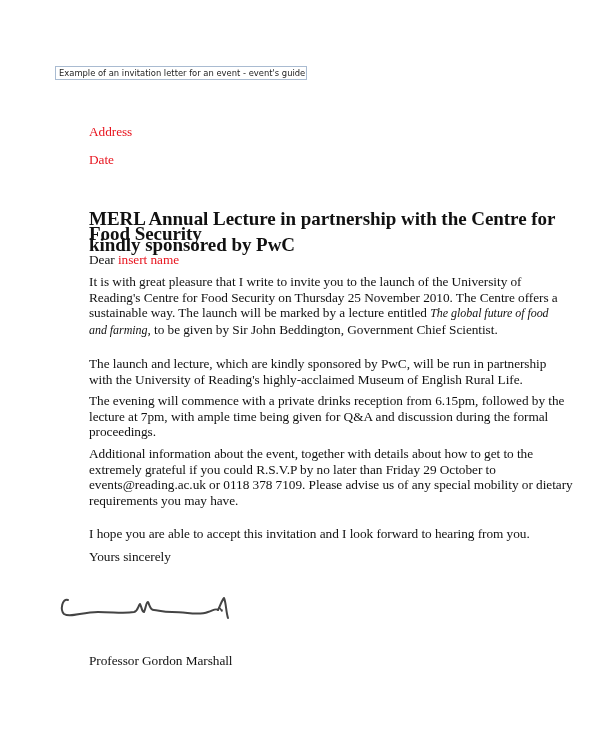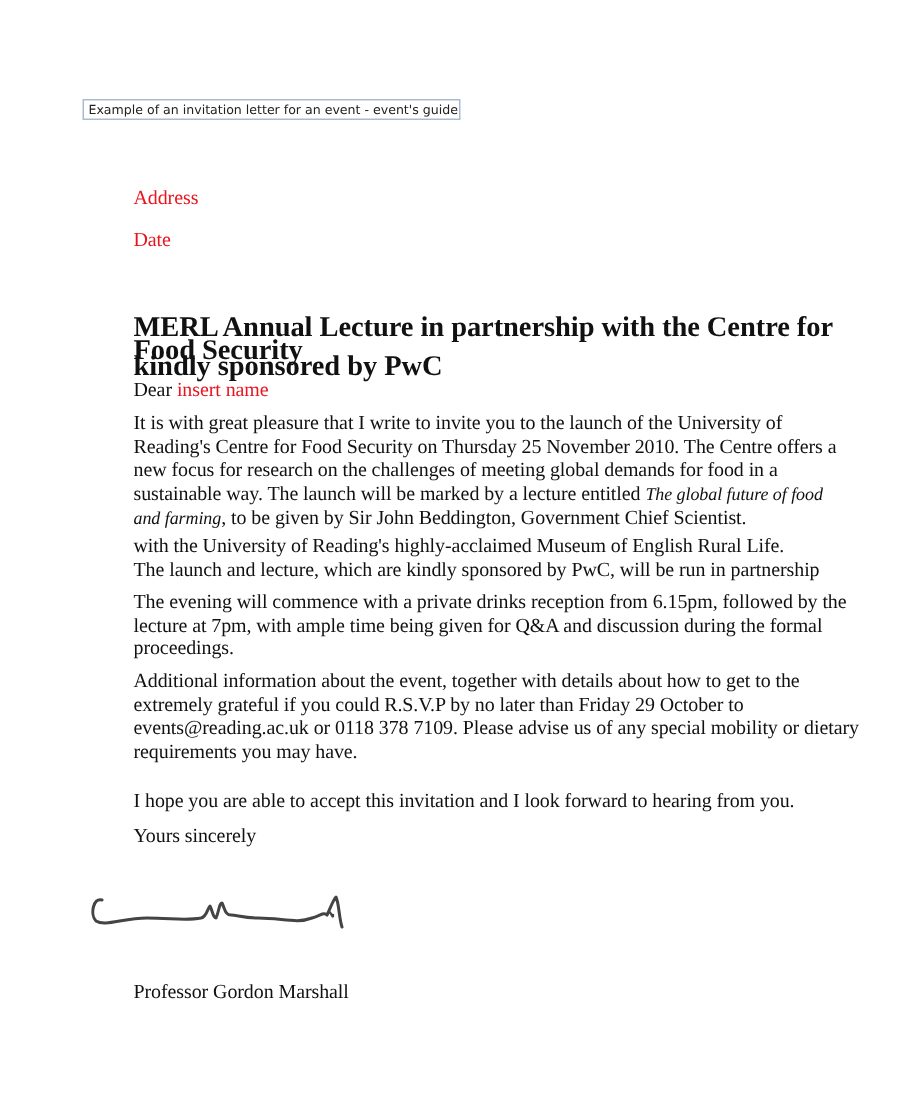--- a/index.html
+++ b/index.html
@@ -28,28 +28,27 @@
 <div class="abs body-text heading" style="top:237px;">kindly sponsored by PwC</div>
 
 <div class="abs body-text" style="top:252px;">
   <span>Dear</span>
   <span class="red">insert name</span>
 </div>
 
 <div class="abs body-text" style="top:274px; white-space:nowrap;">
   <p>It is with great pleasure that I write to invite you to the launch of the University of</p>
   <p>Reading's Centre for Food Security on Thursday 25 November 2010.  The Centre offers a</p>
-  <p>new focus for research on the challenges of meeting global demands for food in a</p>
   <p><span>sustainable way.  The launch will be marked by a lecture entitled </span><i style="font-size:12px;">The global future of food</i></p>
   <p><i style="font-size:12px;"> and farming</i><span>, to be given by Sir John Beddington, Government Chief Scientist.</span></p>
 </div>
 
 <div class="abs body-text" style="top:356px; white-space:nowrap;">
+  <p>The launch and lecture, which are kindly sponsored by PwC, will be run in partnership</p>
   <p>with the University of Reading's highly-acclaimed Museum of English Rural Life.</p>
-  <p>The launch and lecture, which are kindly sponsored by PwC, will be run in partnership</p>
 </div>
 
 <div class="abs body-text" style="top:393px; white-space:nowrap;">
   <p>The evening will commence with a private drinks reception from 6.15pm, followed by the</p>
   <p>lecture at 7pm, with ample time being given for Q&amp;A and discussion during the formal</p>
   <p>proceedings.</p>
 </div>
 
 <div class="abs body-text" style="top:446px; white-space:nowrap;">
   <p>Additional information about the event, together with details about how to get to the</p>

